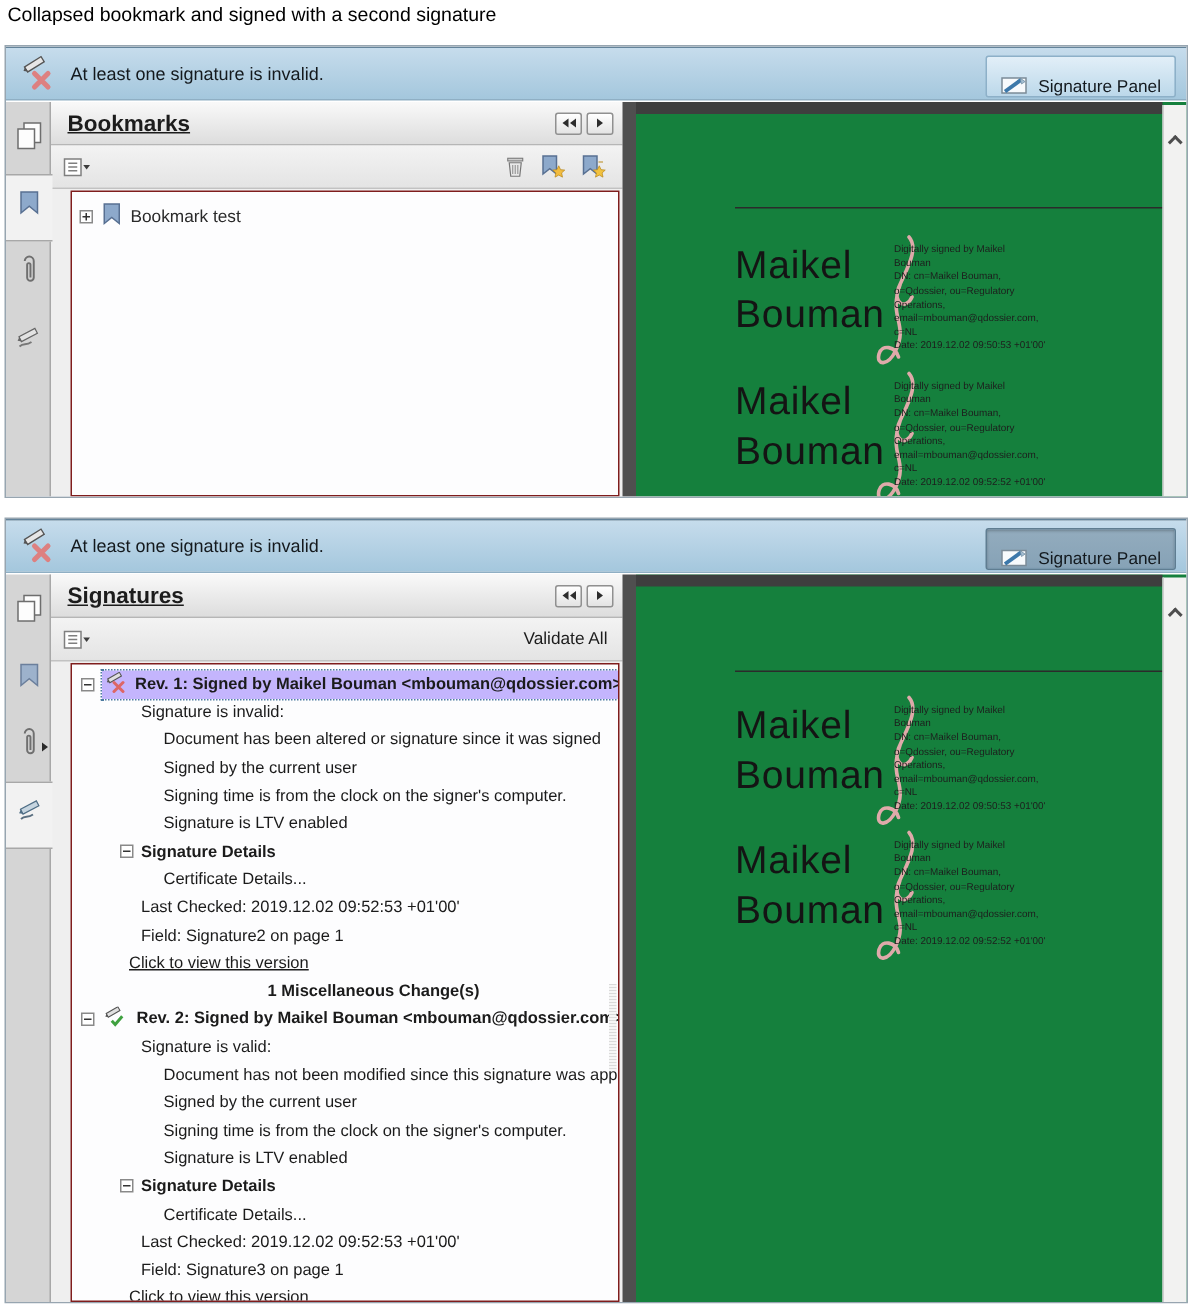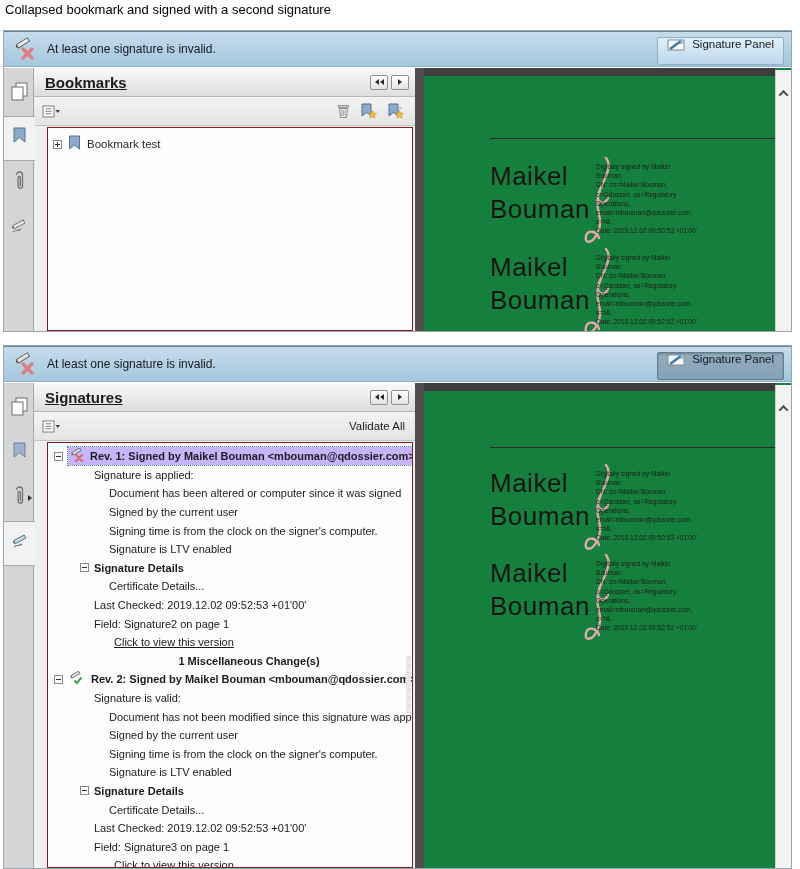--- a/index.html
+++ b/index.html
@@ -10,21 +10,21 @@
 
   
   .window { position:absolute; left:3px; width:789px; border:1px solid #97a5b0; background:#fff; overflow:hidden; }
   .w-top { top:30px; height:302px; }
   .w-bot { top:345px; height:524px; }
 
   .banner { height:36px; background:linear-gradient(#c6dcec,#a4c7dd); border-top:1px solid #64839a;
             border-bottom:1px solid #8fafc4; display:flex; align-items:center; position:relative; }
   .banner-icon { margin:0 10px 0 9px; width:24px; height:24px; flex:0 0 auto; }
   .banner-text { font-size:12px; color:#14191d; }
-  .sp-btn { position:absolute; right:7px; top:5px; height:28px; display:flex; align-items:flex-start; gap:6px;
+  .sp-btn { position:absolute; right:7px; top:5px; height:28px; display:flex; align-items:flex-end; gap:6px;
             padding:0 9px; font-size:11.5px; color:#13191e; cursor:default;
             background:linear-gradient(#e2eff8,#bcd8ea); border:1px solid #8db0c8; border-radius:2px;
             font-family:inherit; }
   .sp-btn.pressed { background:linear-gradient(#93acbe,#86a2b6); border:1px solid #5f7d91; box-shadow:inset 0 1px 2px rgba(0,0,0,.25); }
   .sp-btn svg { display:block; }
 
   .wbody { position:absolute; left:0; right:0; top:37px; bottom:0; display:flex; }
 
   
   .sidebar { width:30px; background:#d5d5d5; border-right:1px solid #a8a8a8; padding-top:3px; }
@@ -59,21 +59,21 @@
   .exp::before { content:""; position:absolute; left:1px; right:1px; top:3px; height:1px; background:#333; }
   .exp-plus::after { content:""; position:absolute; top:1px; bottom:1px; left:3px; width:1px; background:#333; }
 
   
   .tree { padding-top:4px; }
   .trow { height:18.6px; display:flex; align-items:center; font-size:11px; color:#1b1b1b; white-space:nowrap; }
   .trow.rev { font-weight:bold; padding-left:6px; gap:5px; }
   .hl { display:flex; align-items:center; gap:5px; background:#c4b5fd; outline:1px dotted #4d7ba0; padding:1px 3px 1px 1px; }
   .l1 { padding-left:46px; } .l1x { padding-left:32px; gap:5px;font-weight:bold; } .l2 { padding-left:61px; }
   .misc { padding-left:38px; font-weight:bold;justify-content:center; }
-  .linkrow { padding-left:66px; } .linkrow span { text-decoration:underline; }
+  .linkrow { padding-left:38px; } .linkrow span { text-decoration:underline; }
   .mini-scroll { position:absolute; right:1px; top:213px; width:5px; height:58px;
                  background:repeating-linear-gradient(#dadada 0 1px,#f6f6f6 1px 2px); }
 
   
   .vdivider { width:9px; background:#4f4f4f; }
   .docarea { flex:1; background:#15803d; position:relative; overflow:hidden; }
   .dstrip { position:absolute; top:0; left:0; right:16px; height:8px; background:#3e3e3e; }
   .vscroll { position:absolute; right:0; top:2px; bottom:0; width:16px; background:#f2f2f1; border-left:1px solid #cfcfcf; }
   .up-btn { height:22px; margin-top:12px; display:flex; align-items:center; justify-content:center; }
   .chev { width:7px; height:7px; border-left:2px solid #4e4e4e; border-top:2px solid #4e4e4e; transform:rotate(45deg) translate(1px,1px); }
@@ -328,24 +328,24 @@
                     <g transform="rotate(-30 7 4)">
                       <rect x="3" y="2.5" width="9" height="2.8" fill="#e0e0e0" stroke="#555" stroke-width="0.7"></rect>
                       <path d="M1.5,4 l1.6,-1.2 v2.4 z" fill="#555"></path>
                     </g>
                     <path d="M7,7 L13,13 M13,7 L7,13" stroke="#d66" stroke-width="2" stroke-linecap="round"></path>
                   </svg></span>
               <span>Rev. 1: Signed by Maikel Bouman &lt;mbouman@qdossier.com&gt;</span>
             </span>
           </div>
           <div class="trow l1">
-              <span>Signature is applied:</span>
-            </div>
-          <div class="trow l2">
-              <span>Document has been altered or computer since it was signed</span>
+              <span>Signature is invalid:</span>
+            </div>
+          <div class="trow l2">
+              <span>Document has been altered or signature since it was signed</span>
             </div>
           <div class="trow l2">
               <span>Signed by the current user</span>
             </div>
           <div class="trow l2">
               <span>Signing time is from the clock on the signer's computer.</span>
             </div>
           <div class="trow l2">
               <span>Signature is LTV enabled</span>
             </div>

